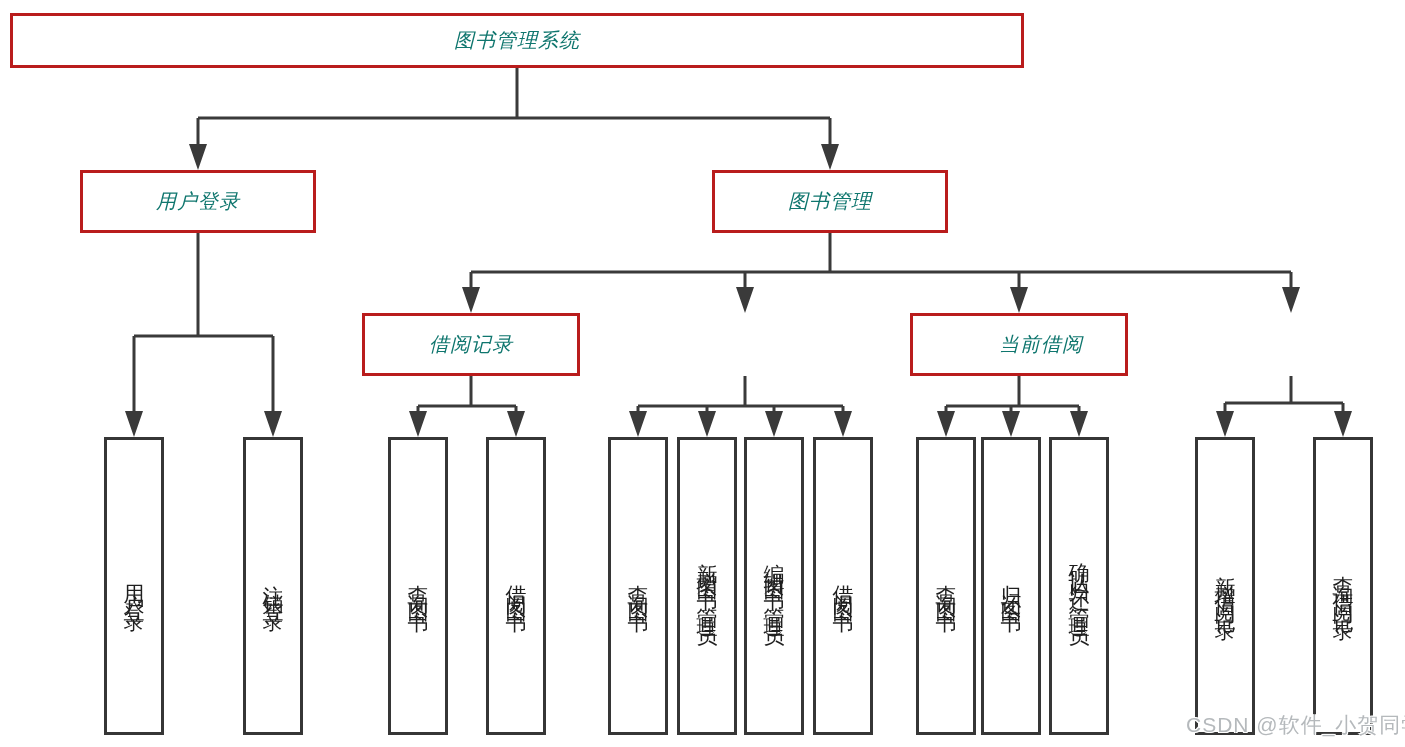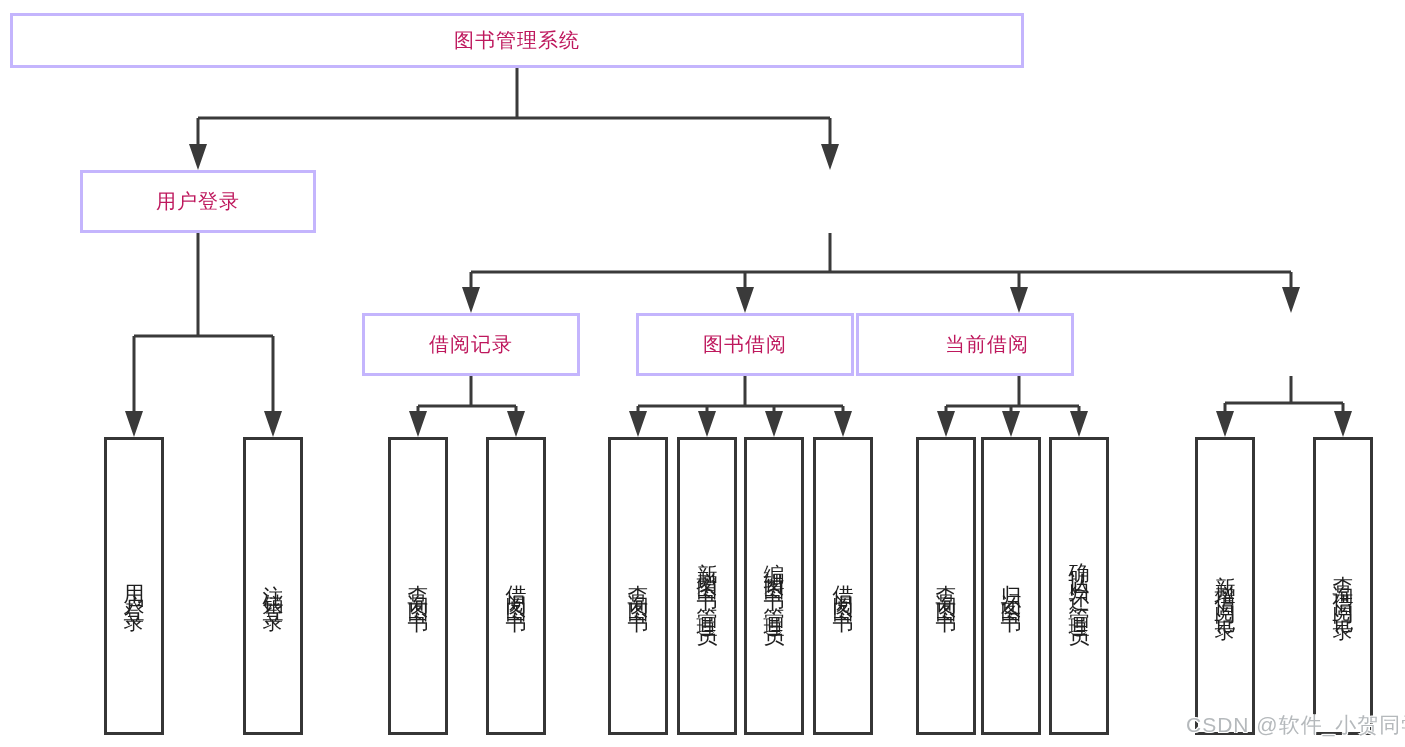--- a/index.html
+++ b/index.html
@@ -13,29 +13,30 @@
   }
   .connector-svg {
     position: absolute;
     left: 0; top: 0;
     width: 1405px; height: 747px;
     z-index: 1;
   }
   .node {
     position: absolute;
     box-sizing: border-box;
-    border: 3px solid #c4b5fd;
+    border: 3px solid #b91c1c;
     background: #ffffff;
     display: flex;
     align-items: center;
     justify-content: center;
     font-size: 20px;
-    color: #be185d;
+    color: #0f766e;
     letter-spacing: 1px;
     z-index: 2;
+    font-style: italic;
   }
   .leaf {
     position: absolute;
     box-sizing: border-box;
     border: 3px solid #363636;
     background: #ffffff;
     display: flex;
     align-items: center;
     justify-content: center;
     writing-mode: vertical-rl;
@@ -82,24 +83,24 @@
          M629 411 H647 L638 437 Z  M698 411 H716 L707 437 Z
          M765 411 H783 L774 437 Z  M834 411 H852 L843 437 Z
          M937 411 H955 L946 437 Z  M1002 411 H1020 L1011 437 Z
          M1070 411 H1088 L1079 437 Z
          M1216 411 H1234 L1225 437 Z  M1334 411 H1352 L1343 437 Z"></path>
   </svg>
 
   <div class="node" style="left:10px; top:13px; width:1014px; height:55px;">图书管理系统</div>
 
   <div class="node" style="left:80px; top:170px; width:236px; height:63px;">用户登录</div>
+  <div class="node" style="left:712px; top:170px; width:236px; height:63px;">图书管理</div>
 
   <div class="node" style="left:362px; top:313px; width:218px; height:63px;">借阅记录</div>
-  <div class="node" style="left:636px; top:313px; width:218px; height:63px;">图书借阅</div>
-  <div class="node" style="left:856px; top:313px; width:218px; height:63px;padding-left:44px;">当前借阅</div>
+  <div class="node" style="left:910px; top:313px; width:218px; height:63px;padding-left:44px;">当前借阅</div>
 
   <div class="leaf" style="left:104px;">用户登录</div>
   <div class="leaf" style="left:243px;">注销登录</div>
 
   <div class="leaf" style="left:388px;">查询图书</div>
   <div class="leaf" style="left:486px;">借阅图书</div>
 
   <div class="leaf" style="left:608px;">查询图书</div>
   <div class="leaf" style="left:677px;">新增图书（管理员）</div>
   <div class="leaf" style="left:744px;">编辑图书（管理员）</div>

